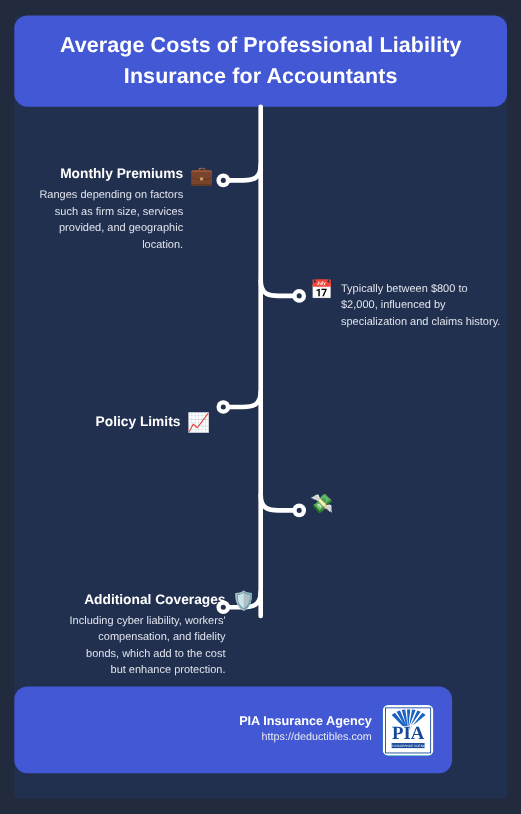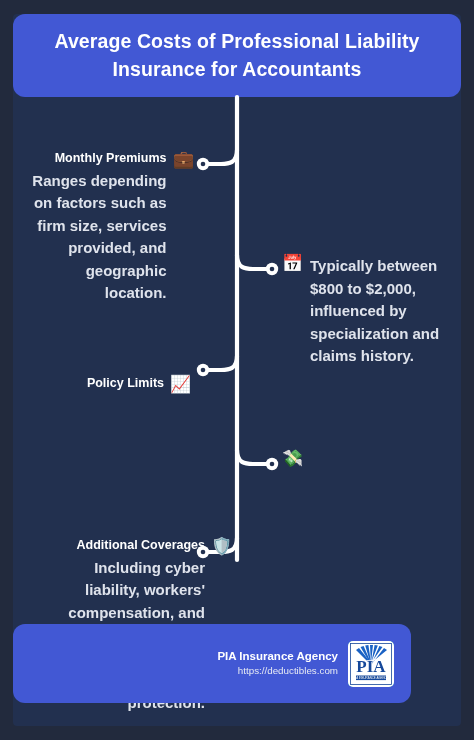--- a/index.html
+++ b/index.html
@@ -79,23 +79,23 @@
   .item-title {
     color: #ffffff;
     font-size: 12.5px;
     font-weight: bold;
     line-height: 1.25;
     margin-bottom: 3px;
     white-space: nowrap;
   }
   .item-desc {
     color: #dfe3ec;
-    font-size: 15px;
+    font-size: 10px;
     line-height: 1.5;
-    font-weight: bold;
+    font-weight: normal;
   }
 
   .item-icon {
     font-size: 17px;
     line-height: 1;
     width: 22px;
     text-align: center;
     flex: 0 0 22px;
   }
   .item-left .item-icon  { margin-left: 6px; margin-top: 0px; }

